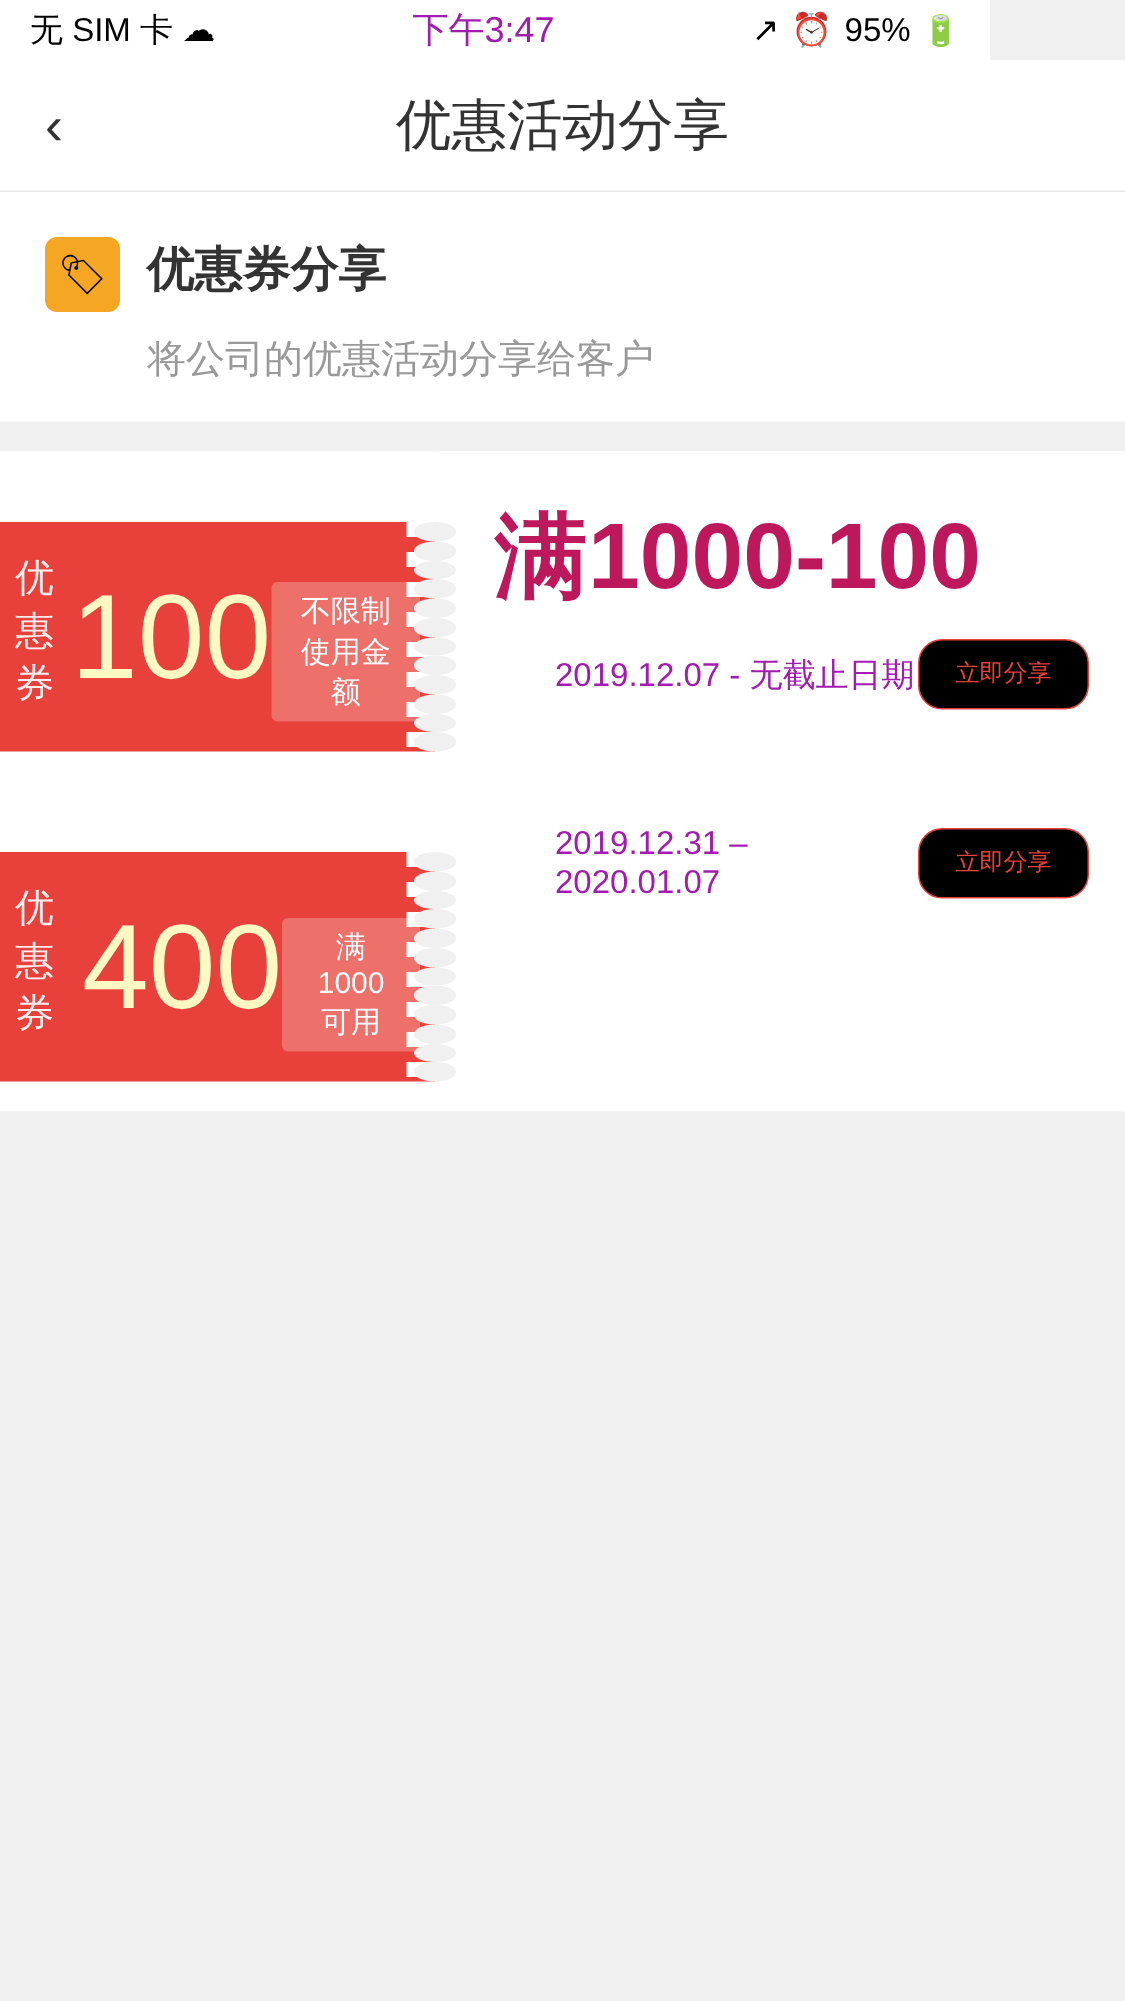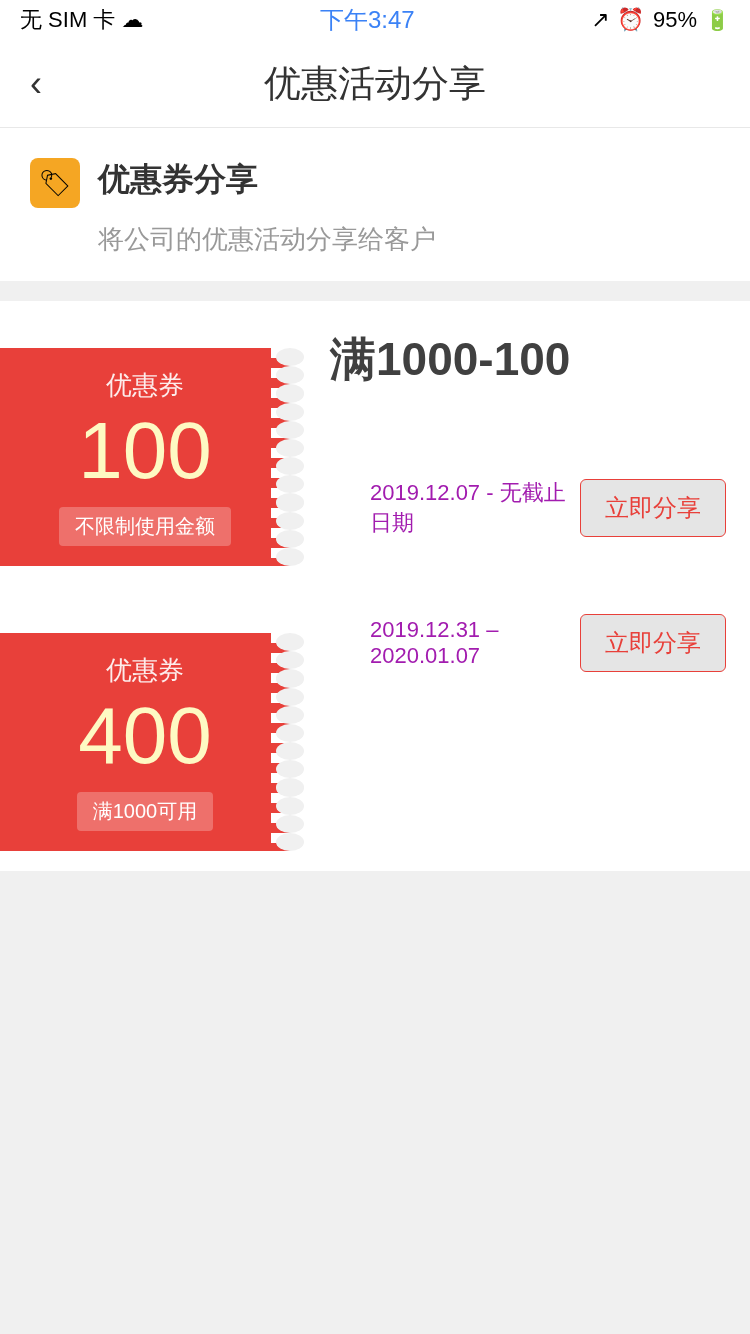--- a/index.html
+++ b/index.html
@@ -7,40 +7,40 @@
     body {
       width: 750px;
       min-height: 1334px;
       background: #f0f0f0;
       font-family: -apple-system, 'PingFang SC', 'Helvetica Neue', sans-serif;
       overflow-x: hidden;
     }
 
     
     .status-bar {
-      width: 750px;
+      width: 660px;
       height: 40px;
       background: #fff;
       display: flex;
       align-items: center;
       justify-content: space-between;
       padding: 0 20px;
       font-size: 24px;
     }
     .status-left {
       display: flex;
       align-items: center;
       gap: 10px;
       font-size: 22px;
       color: #000;
     }
     .status-center {
       font-size: 24px;
       font-weight: 500;
-      color: #3b82f6;
+      color: #a21caf;
     }
     .status-right {
       display: flex;
       align-items: center;
       gap: 8px;
       font-size: 22px;
       color: #000;
     }
 
     
@@ -125,22 +125,21 @@
       min-height: 180px;
       position: relative;
       overflow: visible;
     }
 
     
     .coupon-left {
       width: 290px;
       background: #e8403a;
       display: flex;
-      flex-direction: column;
-      align-items: center;
+      align-items: flex-end;
       justify-content: center;
       padding: 20px 10px;
       position: relative;
       flex-shrink: 0;
       margin-top: 47px;
     }
     .coupon-left::after {
       content: '';
       position: absolute;
       right: -1px;
@@ -200,41 +199,41 @@
     
     .coupon-right {
       flex: 1;
       padding: 28px 24px 28px 40px;
       display: flex;
       flex-direction: column;
       justify-content: space-between;
       background: #fff;
     }
     .coupon-name {
-      font-size: 46px;
+      font-size: 62px;
       font-weight: 700;
-      color: #404040;
+      color: #be185d;
     }
     .coupon-bottom {
       display: flex;
       align-items: center;
       justify-content: space-between;
     }
     .coupon-date {
       font-size: 22px;
       color: #a21caf;
       margin-left: 40px;
     }
     .coupon-share-btn {
       border: 1.5px solid #e8403a;
       color: #e8403a;
-      background: #e5e5e5;
-      font-size: 24px;
+      background: #000000;
+      font-size: 16px;
       padding: 12px 24px;
-      border-radius: 6px;
+      border-radius: 16px;
       cursor: pointer;
       white-space: nowrap;
       flex-shrink: 0;
     }
 
     
     .bottom-fill {
       background: #f0f0f0;
       height: 600px;
     }

